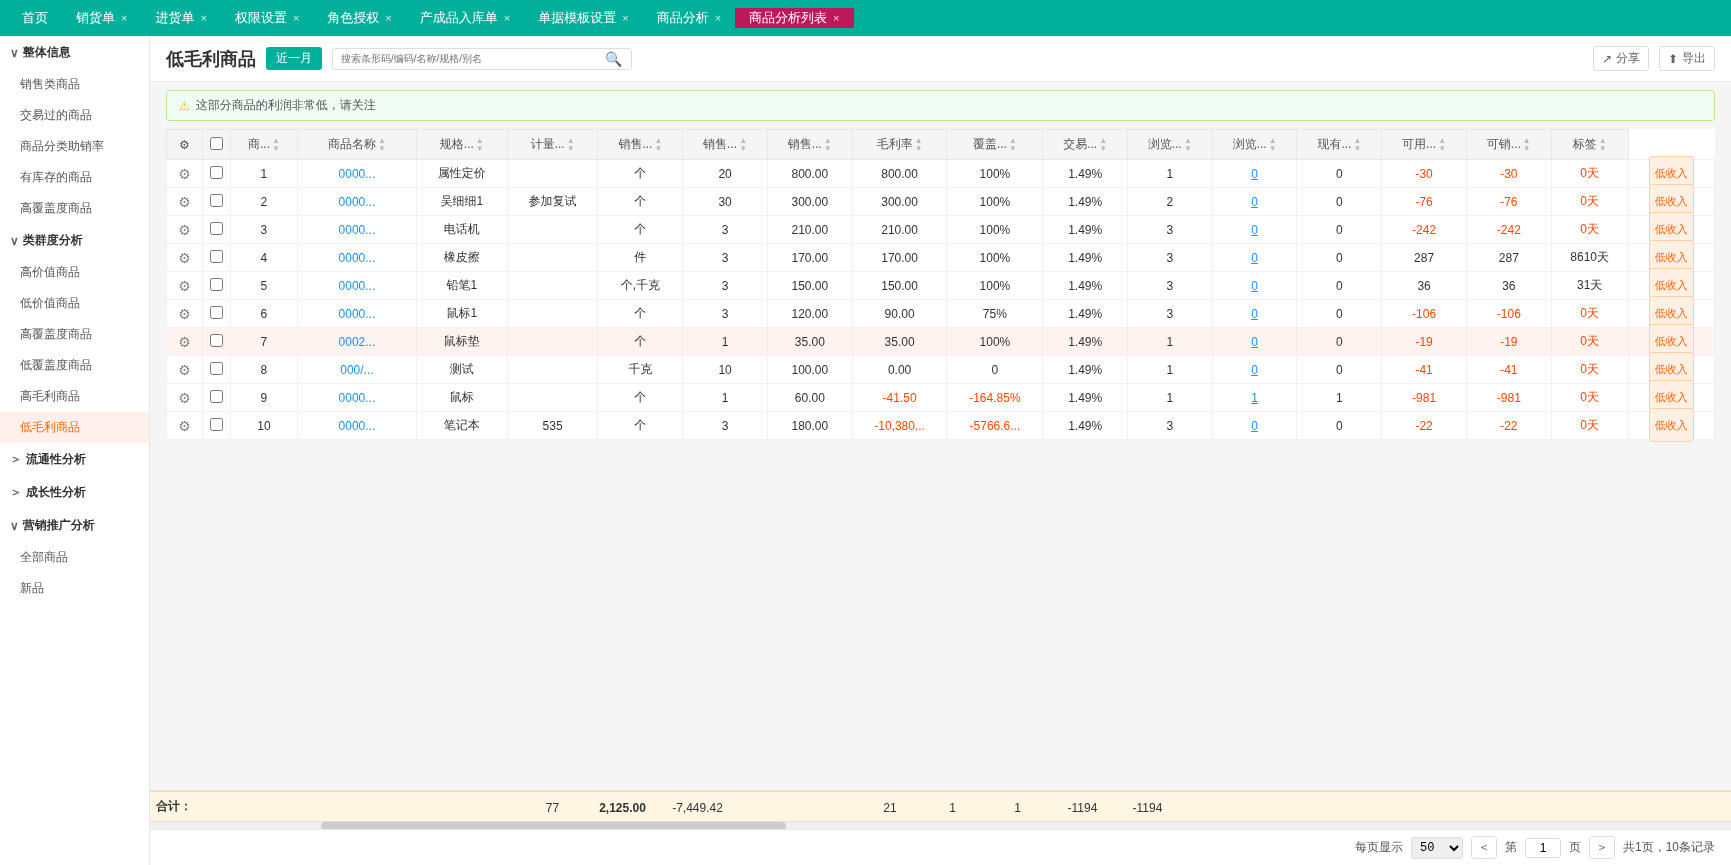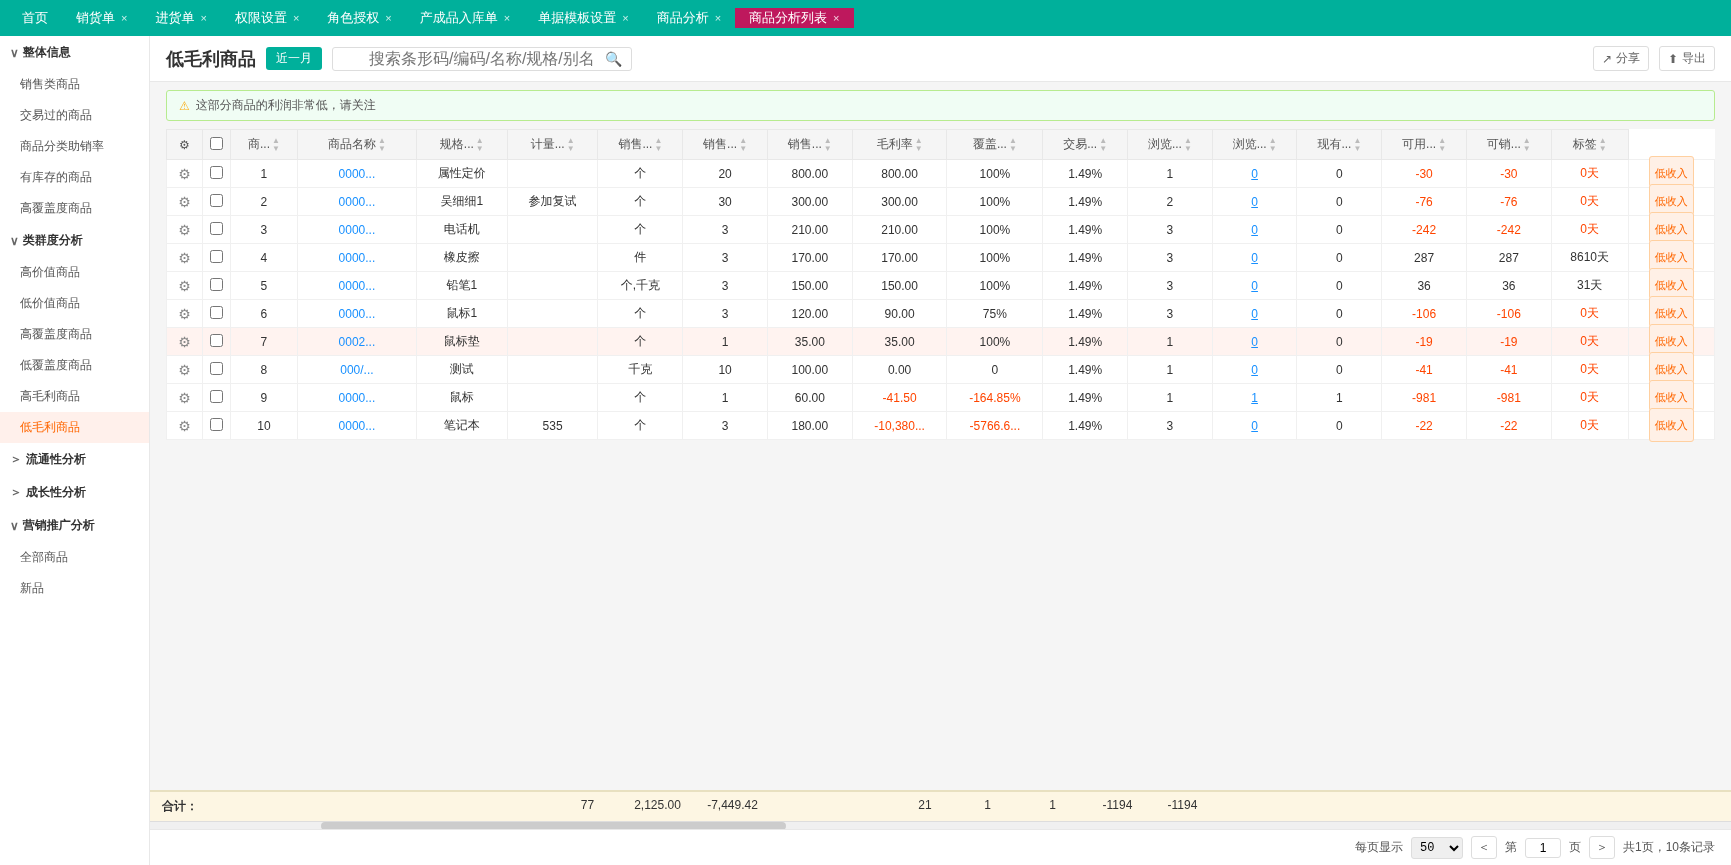--- a/index.html
+++ b/index.html
@@ -22,21 +22,21 @@
     .sidebar-item.active { background: #fff0eb; color: #ff6600; }
 
     
     .main { flex: 1; display: flex; flex-direction: column; overflow: hidden; }
 
     
     .page-header { display: flex; align-items: center; padding: 10px 16px; background: #fff; border-bottom: 1px solid #e8e8e8; gap: 10px; }
     .page-title { font-size: 18px; font-weight: bold; color: #333; }
     .period-btn { background: #00b09b; color: #fff; border: none; border-radius: 3px; padding: 3px 10px; font-size: 12px; cursor: pointer; }
     .search-box { display: flex; align-items: center; border: 1px solid #ddd; border-radius: 3px; padding: 2px 8px; background: #fff; flex: 1; max-width: 300px; }
-    .search-box input { border: none; outline: none; font-size: 16px; width: 100%; margin-left: 28px; }
+    .search-box input { border: none; outline: none; font-size: 10px; width: 100%; }
     .search-icon { color: #999; font-size: 14px; cursor: pointer; }
     .header-actions { margin-left: auto; display: flex; gap: 10px; }
     .action-btn { display: flex; align-items: center; gap: 4px; color: #666; cursor: pointer; font-size: 12px; border: 1px solid #ddd; border-radius: 3px; padding: 3px 8px; background: #fff; }
 
     
     .notice-bar { background: #f0fdf4; border: 1px solid #b7eb8f; margin: 8px 16px 4px; border-radius: 3px; padding: 6px 12px; font-size: 12px; color: #555; display: flex; align-items: center; gap: 6px; }
     .notice-icon { color: #faad14; }
 
     
     .table-container { flex: 1; overflow: auto; padding: 0 16px; margin-top: 4px; }
@@ -448,31 +448,31 @@
       <td>0</td>
       <td style="color:#ff4500;">-22</td>
       <td style="color:#ff4500;">-22</td>
       <td style="color:#ff4500;">0天</td>
       <td><span class="tag-badge">低收入</span></td>
     </tr>
           </tbody>
       </table>
     </div>
 
-    <div style="background:#fdf6e3; border-top:2px solid #e8e0c0; padding:6px 12px; display:flex; align-items:flex-start; font-size:12px;gap:29px;">
+    <div style="background:#fdf6e3; border-top:2px solid #e8e0c0; padding:6px 6px; display:flex; align-items:flex-end; font-size:12px;">
       <span style="font-weight:bold; min-width:100px;">合计：</span>
       <div style="display:flex; flex:1; gap:0;">
 
         <span style="width:36px;"></span>
         <span style="width:28px;"></span>
         <span style="min-width:60px;"></span>
         <span style="min-width:80px;"></span>
         <span style="min-width:60px;"></span>
         <span style="min-width:65px; text-align:center;">77</span>
-        <span style="min-width:75px; text-align:center;">2,125.00</span>
+        <span style="min-width:75px; text-align:center;font-weight:bold;">2,125.00</span>
         <span style="min-width:75px; text-align:center;">-7,449.42</span>
         <span style="min-width:65px;"></span>
         <span style="min-width:60px;"></span>
         <span style="min-width:60px; text-align:center;">21</span>
         <span style="min-width:65px; text-align:center;">1</span>
         <span style="min-width:65px; text-align:center;">1</span>
         <span style="min-width:65px; text-align:center;">-1194</span>
         <span style="min-width:65px; text-align:center;">-1194</span>
       </div>
     </div>

